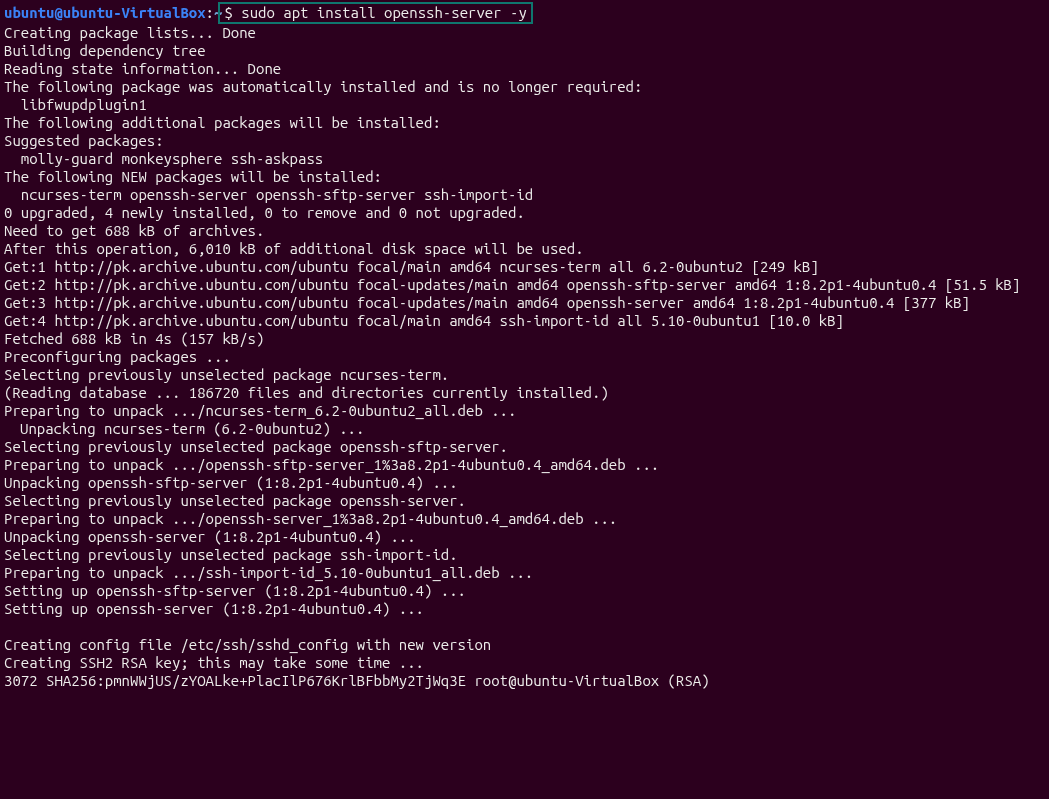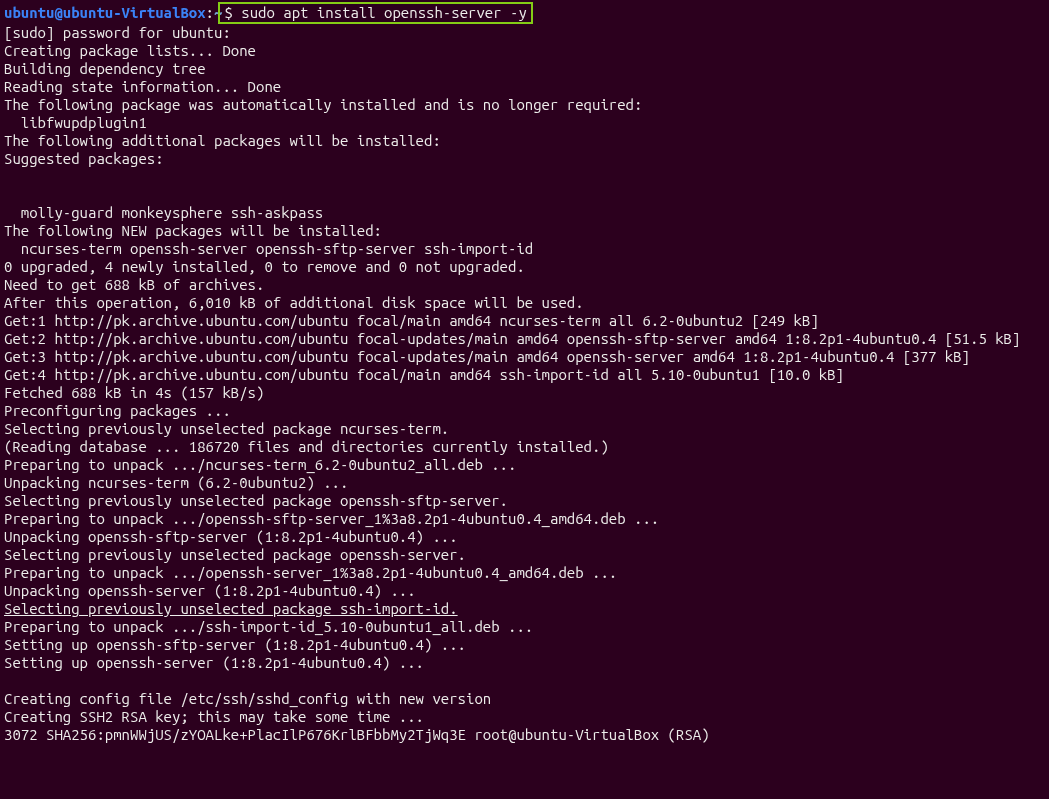--- a/index.html
+++ b/index.html
@@ -20,69 +20,68 @@
       font-weight: bold;
     }
     .prompt-sep {
       color: #eeeeec;
     }
     .prompt-tilde {
       color: #729fcf;
       font-weight: bold;
     }
     .cmd-box {
-      border: 2px solid #84cc16;
+      border: 2px solid #0f766e;
       display: inline-block;
       padding: 0 4px;
       margin-left: -4px;
     }
     .output-line {
       white-space: pre;
       color: #eeeeec;
     }
     .prompt-line {
       white-space: pre;
     }
   </style>
 </head>
 <body>
 
 <div class="prompt-line"><span class="prompt-user">ubuntu@ubuntu-VirtualBox</span><span class="prompt-sep">:</span><span class="prompt-tilde">~</span><span class="cmd-box"><span>$ </span><span>sudo apt install openssh-server -y</span></span></div>
 <div id="output">
-    <div class="output-line" style="white-space: pre-wrap;">[sudo] password for ubuntu:</div>
     <div class="output-line" style="white-space: pre-wrap;">Creating package lists... Done</div>
     <div class="output-line" style="white-space: pre-wrap;">Building dependency tree</div>
     <div class="output-line" style="white-space: pre-wrap;">Reading state information... Done</div>
     <div class="output-line" style="white-space: pre-wrap;">The following package was automatically installed and is no longer required:</div>
     <div class="output-line" style="white-space: pre-wrap;">  libfwupdplugin1</div>
     <div class="output-line" style="white-space: pre-wrap;">The following additional packages will be installed:</div>
     <div class="output-line" style="white-space: pre-wrap;">Suggested packages:</div>
-    <div class="output-line" style="white-space: pre-wrap; margin-top: 36px;">  molly-guard monkeysphere ssh-askpass</div>
+    <div class="output-line" style="white-space: pre-wrap;">  molly-guard monkeysphere ssh-askpass</div>
     <div class="output-line" style="white-space: pre-wrap;">The following NEW packages will be installed:</div>
     <div class="output-line" style="white-space: pre-wrap;">  ncurses-term openssh-server openssh-sftp-server ssh-import-id</div>
     <div class="output-line" style="white-space: pre-wrap;">0 upgraded, 4 newly installed, 0 to remove and 0 not upgraded.</div>
     <div class="output-line" style="white-space: pre-wrap;">Need to get 688 kB of archives.</div>
     <div class="output-line" style="white-space: pre-wrap;">After this operation, 6,010 kB of additional disk space will be used.</div>
     <div class="output-line" style="white-space: pre-wrap;">Get:1 http://pk.archive.ubuntu.com/ubuntu focal/main amd64 ncurses-term all 6.2-0ubuntu2 [249 kB]</div>
     <div class="output-line" style="white-space: pre-wrap;">Get:2 http://pk.archive.ubuntu.com/ubuntu focal-updates/main amd64 openssh-sftp-server amd64 1:8.2p1-4ubuntu0.4 [51.5 kB]</div>
     <div class="output-line" style="white-space: pre-wrap;">Get:3 http://pk.archive.ubuntu.com/ubuntu focal-updates/main amd64 openssh-server amd64 1:8.2p1-4ubuntu0.4 [377 kB]</div>
     <div class="output-line" style="white-space: pre-wrap;">Get:4 http://pk.archive.ubuntu.com/ubuntu focal/main amd64 ssh-import-id all 5.10-0ubuntu1 [10.0 kB]</div>
     <div class="output-line" style="white-space: pre-wrap;">Fetched 688 kB in 4s (157 kB/s)</div>
     <div class="output-line" style="white-space: pre-wrap;">Preconfiguring packages ...</div>
     <div class="output-line" style="white-space: pre-wrap;">Selecting previously unselected package ncurses-term.</div>
     <div class="output-line" style="white-space: pre-wrap;">(Reading database ... 186720 files and directories currently installed.)</div>
     <div class="output-line" style="white-space: pre-wrap;">Preparing to unpack .../ncurses-term_6.2-0ubuntu2_all.deb ...</div>
-    <div class="output-line" style="white-space: pre-wrap;">Unpacking ncurses-term (6.2-0ubuntu2) ...</div>
+    <div class="output-line" style="white-space: pre-wrap; margin-left: 16px;">Unpacking ncurses-term (6.2-0ubuntu2) ...</div>
     <div class="output-line" style="white-space: pre-wrap;">Selecting previously unselected package openssh-sftp-server.</div>
     <div class="output-line" style="white-space: pre-wrap;">Preparing to unpack .../openssh-sftp-server_1%3a8.2p1-4ubuntu0.4_amd64.deb ...</div>
     <div class="output-line" style="white-space: pre-wrap;">Unpacking openssh-sftp-server (1:8.2p1-4ubuntu0.4) ...</div>
     <div class="output-line" style="white-space: pre-wrap;">Selecting previously unselected package openssh-server.</div>
     <div class="output-line" style="white-space: pre-wrap;">Preparing to unpack .../openssh-server_1%3a8.2p1-4ubuntu0.4_amd64.deb ...</div>
     <div class="output-line" style="white-space: pre-wrap;">Unpacking openssh-server (1:8.2p1-4ubuntu0.4) ...</div>
-    <div class="output-line" style="white-space: pre-wrap; text-decoration: underline;">Selecting previously unselected package ssh-import-id.</div>
+    <div class="output-line" style="white-space: pre-wrap;">Selecting previously unselected package ssh-import-id.</div>
     <div class="output-line" style="white-space: pre-wrap;">Preparing to unpack .../ssh-import-id_5.10-0ubuntu1_all.deb ...</div>
     <div class="output-line" style="white-space: pre-wrap;">Setting up openssh-sftp-server (1:8.2p1-4ubuntu0.4) ...</div>
     <div class="output-line" style="white-space: pre-wrap;">Setting up openssh-server (1:8.2p1-4ubuntu0.4) ...</div>
     <div class="output-line" style="white-space: pre-wrap;">&nbsp;</div>
     <div class="output-line" style="white-space: pre-wrap;">Creating config file /etc/ssh/sshd_config with new version</div>
     <div class="output-line" style="white-space: pre-wrap;">Creating SSH2 RSA key; this may take some time ...</div>
     <div class="output-line" style="white-space: pre-wrap;">3072 SHA256:pmnWWjUS/zYOALke+PlacIlP676KrlBFbbMy2TjWq3E root@ubuntu-VirtualBox (RSA)</div>
   </div>
 
 </body></html>

